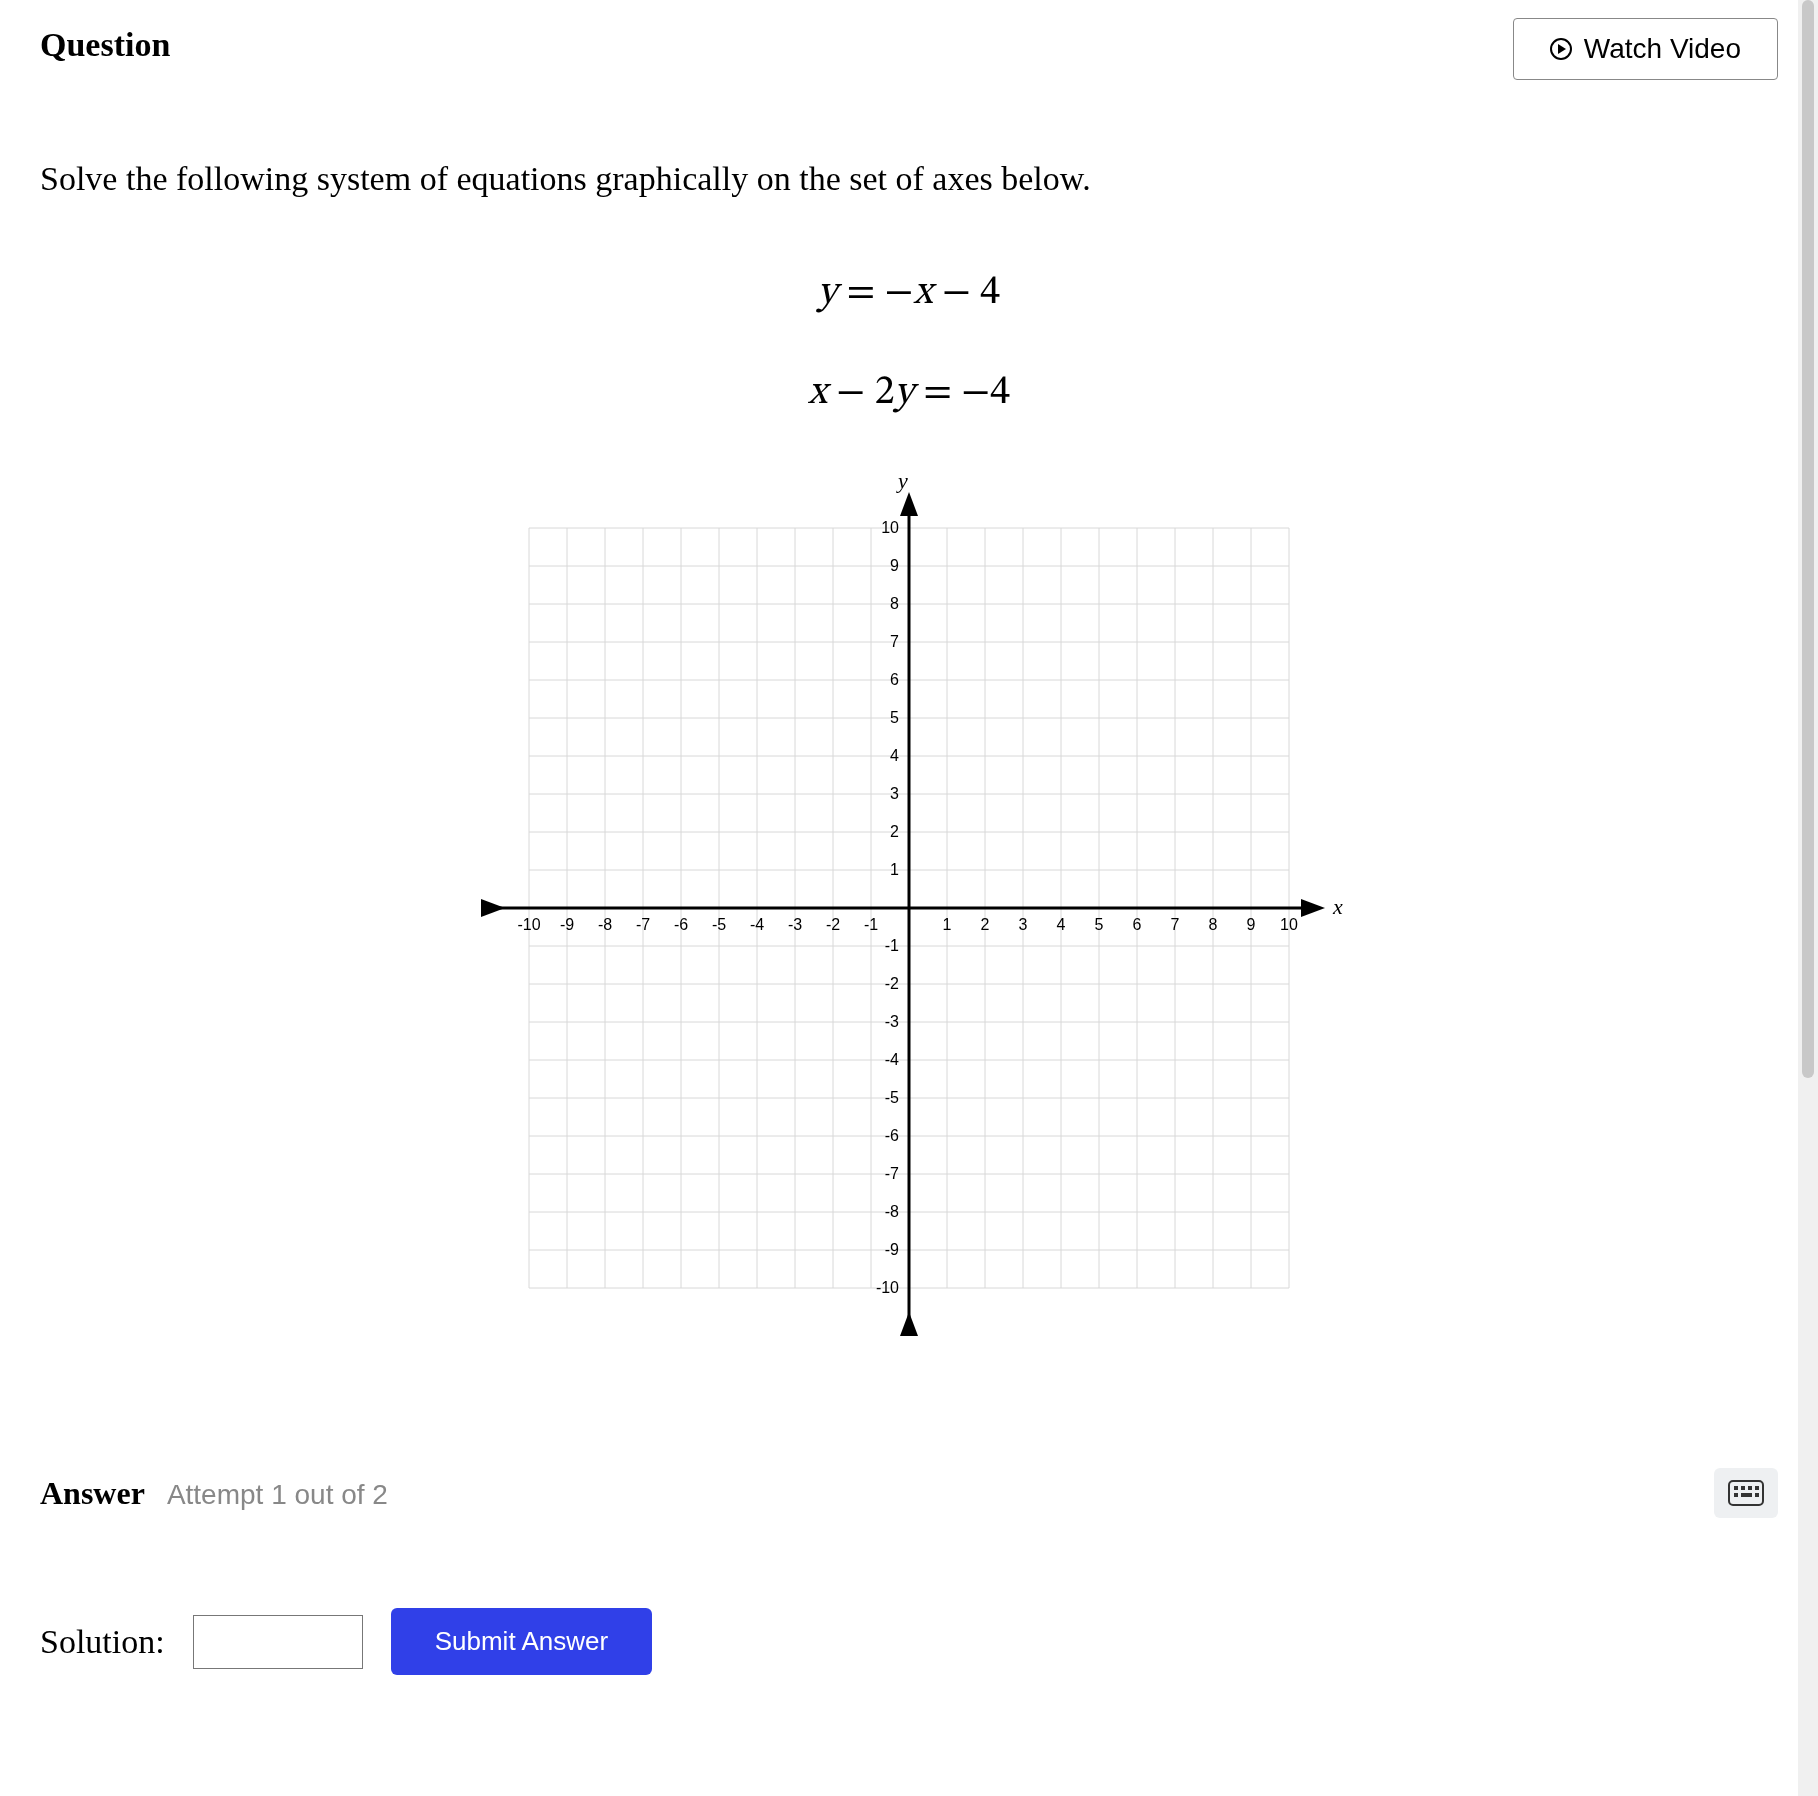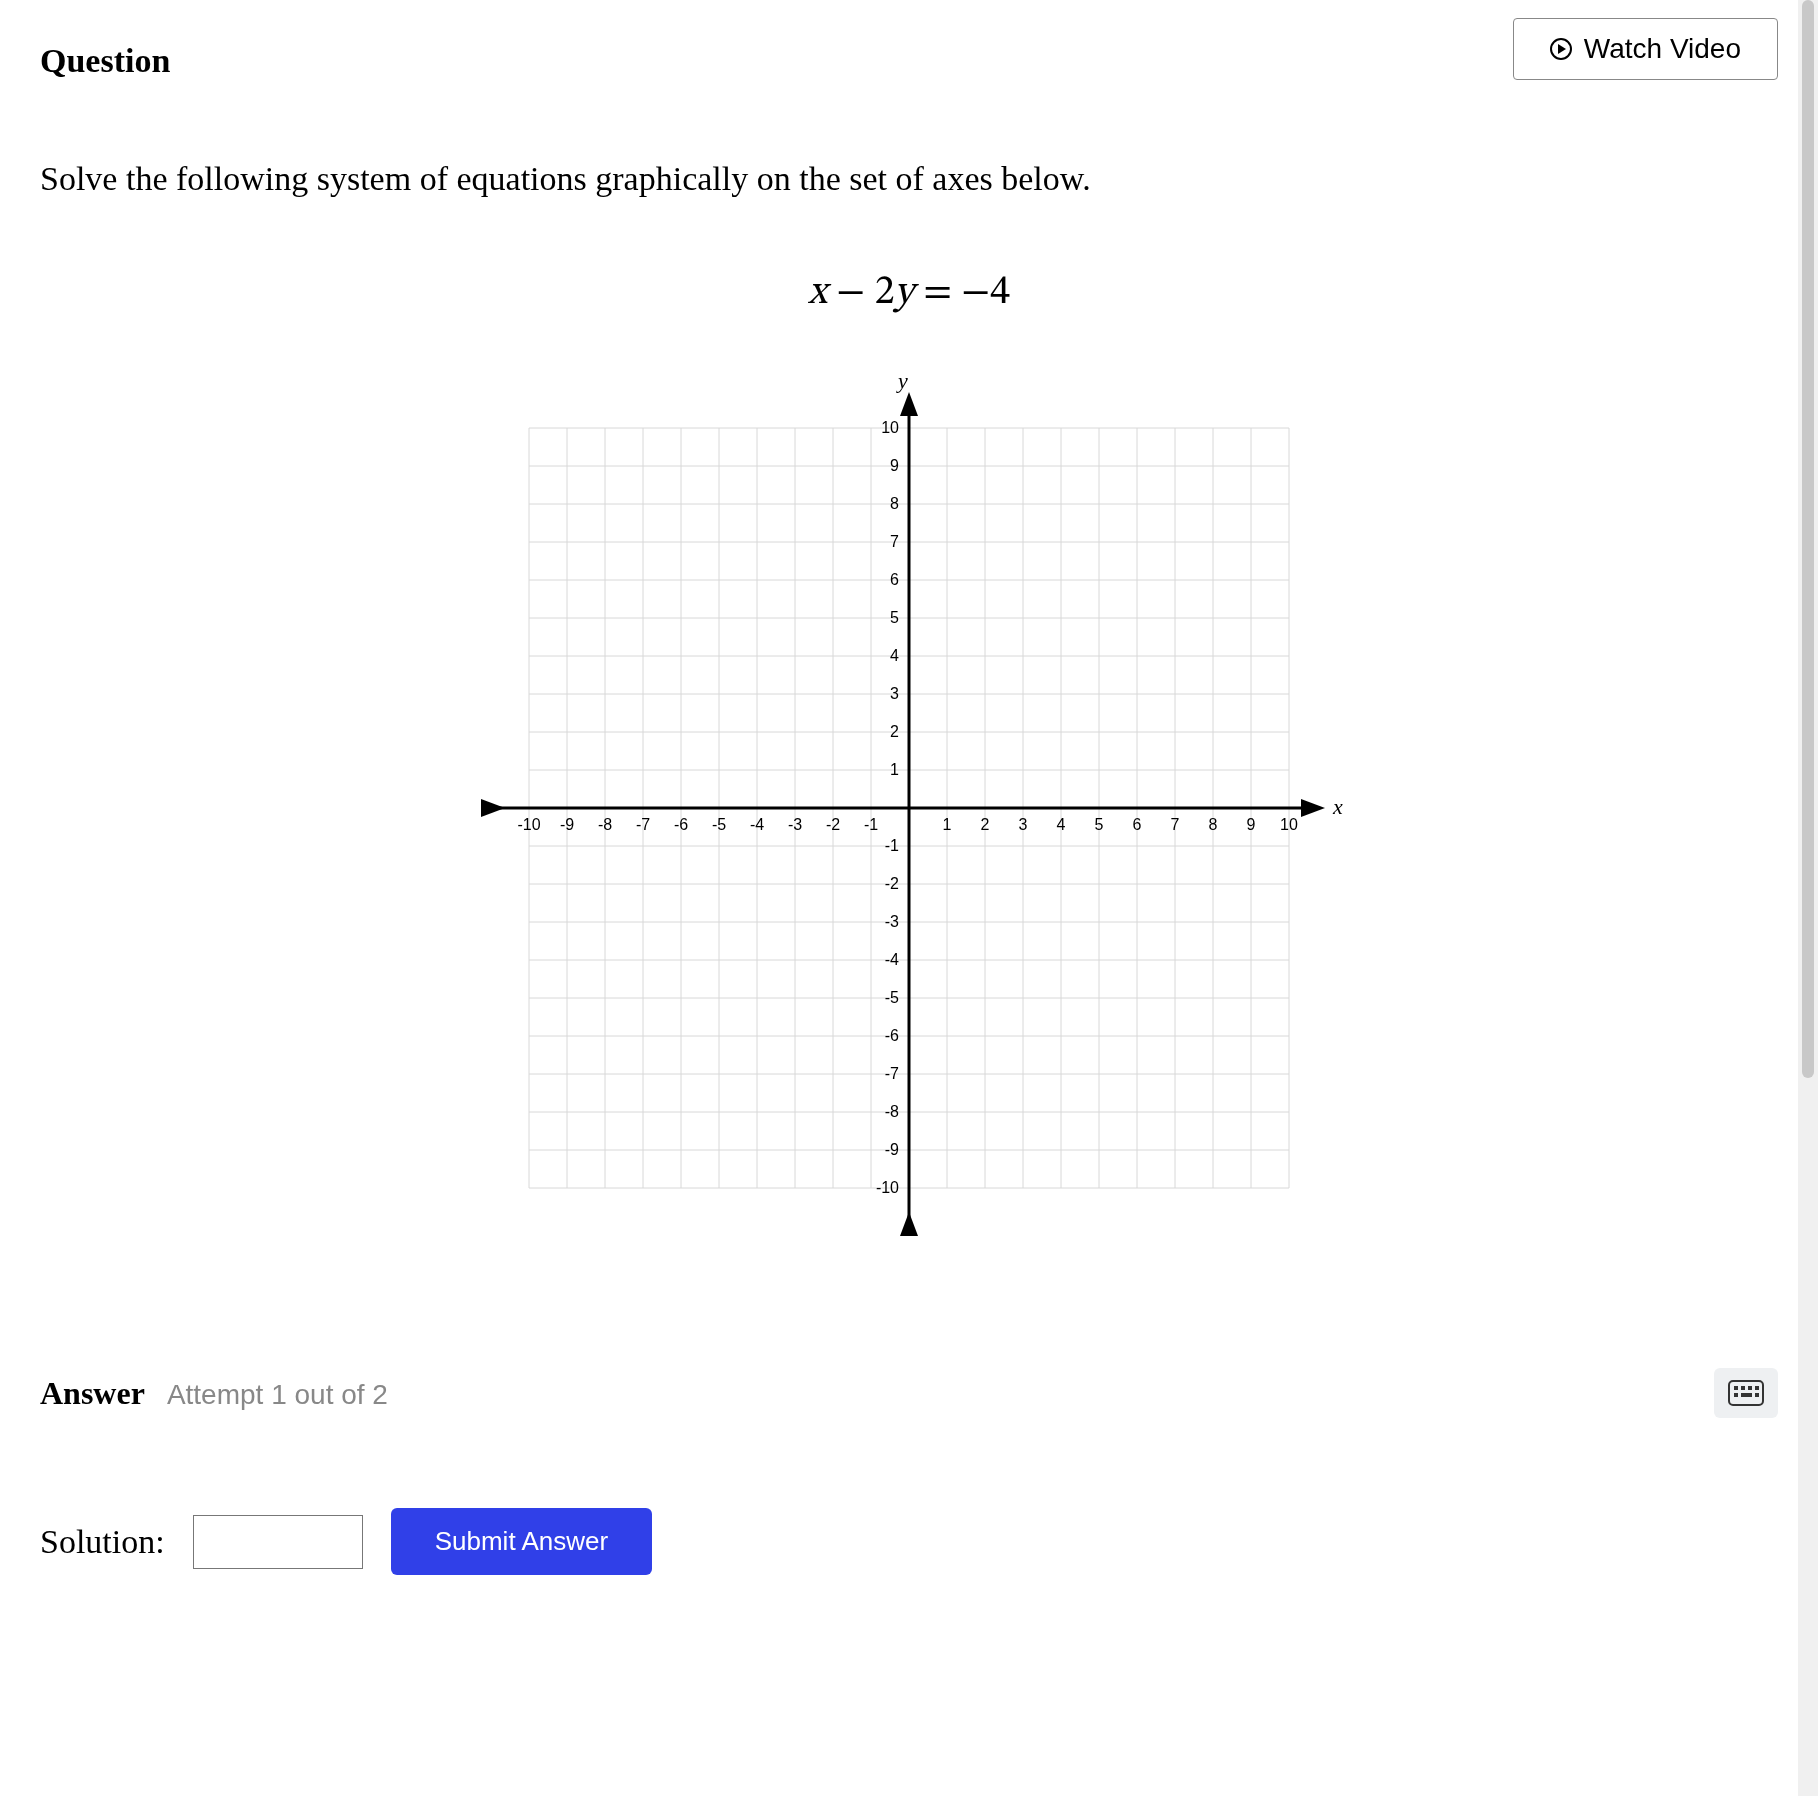--- a/index.html
+++ b/index.html
@@ -8,21 +8,21 @@
     background: #fff;
     color: #000;
     width: 1818px;
     height: 1796px;
     position: relative;
     padding: 0 40px;
   }
   .header-row {
     display: flex;
     justify-content: space-between;
-    align-items: flex-end;
+    align-items: center;
     padding-top: 10px;
   }
   .question-label {
     font-size: 34px;
     font-weight: bold;
   }
   .top-buttons {
     display: flex;
     gap: 30px;
     margin-top: 8px;
@@ -160,20 +160,23 @@
     <button class="btn-outline">
       <span class="play-icon"></span>
       <span>Watch Video</span>
     </button>
   </div>
 </div>
 
 <div class="prompt">Solve the following system of equations graphically on the set of axes below.</div>
 
 <div class="equations">
+  <div class="eq">
+    <span>y</span> <span class="rom">=</span> <span class="rom">−</span><span>x</span> <span class="rom">− 4</span>
+  </div>
   <div class="eq">
     <span>x</span> <span class="rom">− 2</span><span>y</span> <span class="rom">= −4</span>
   </div>
 </div>
 
 <div class="instructions">
 </div>
 
 <div class="graph-wrap">
   <svg id="graph-svg" width="880" height="880">

